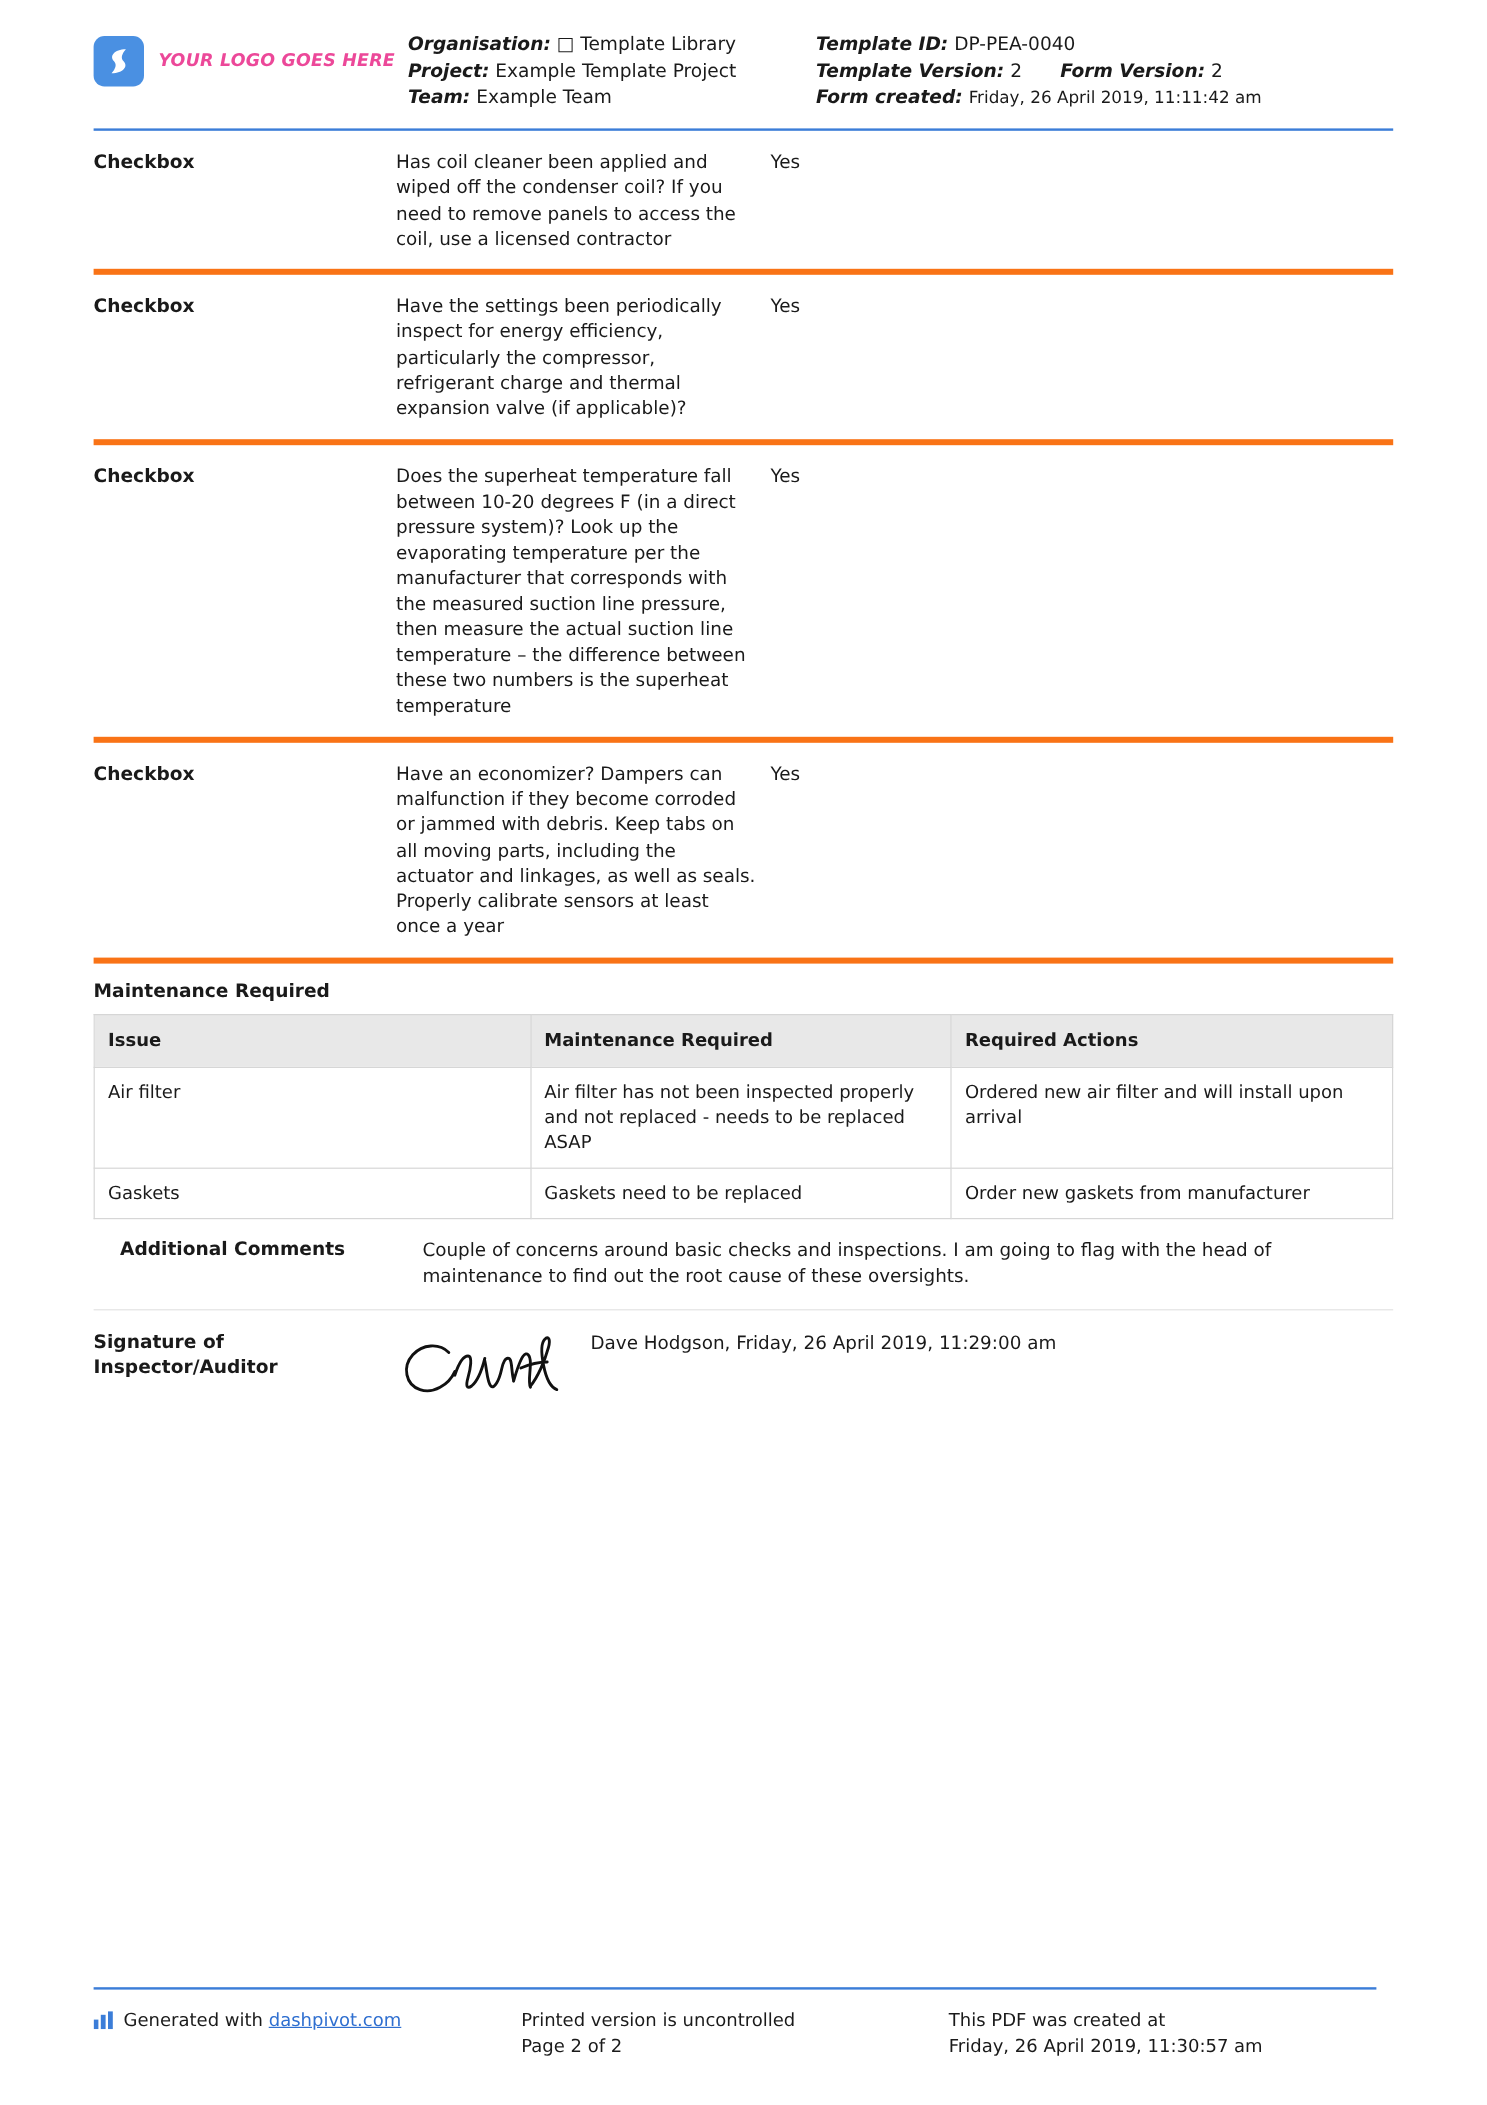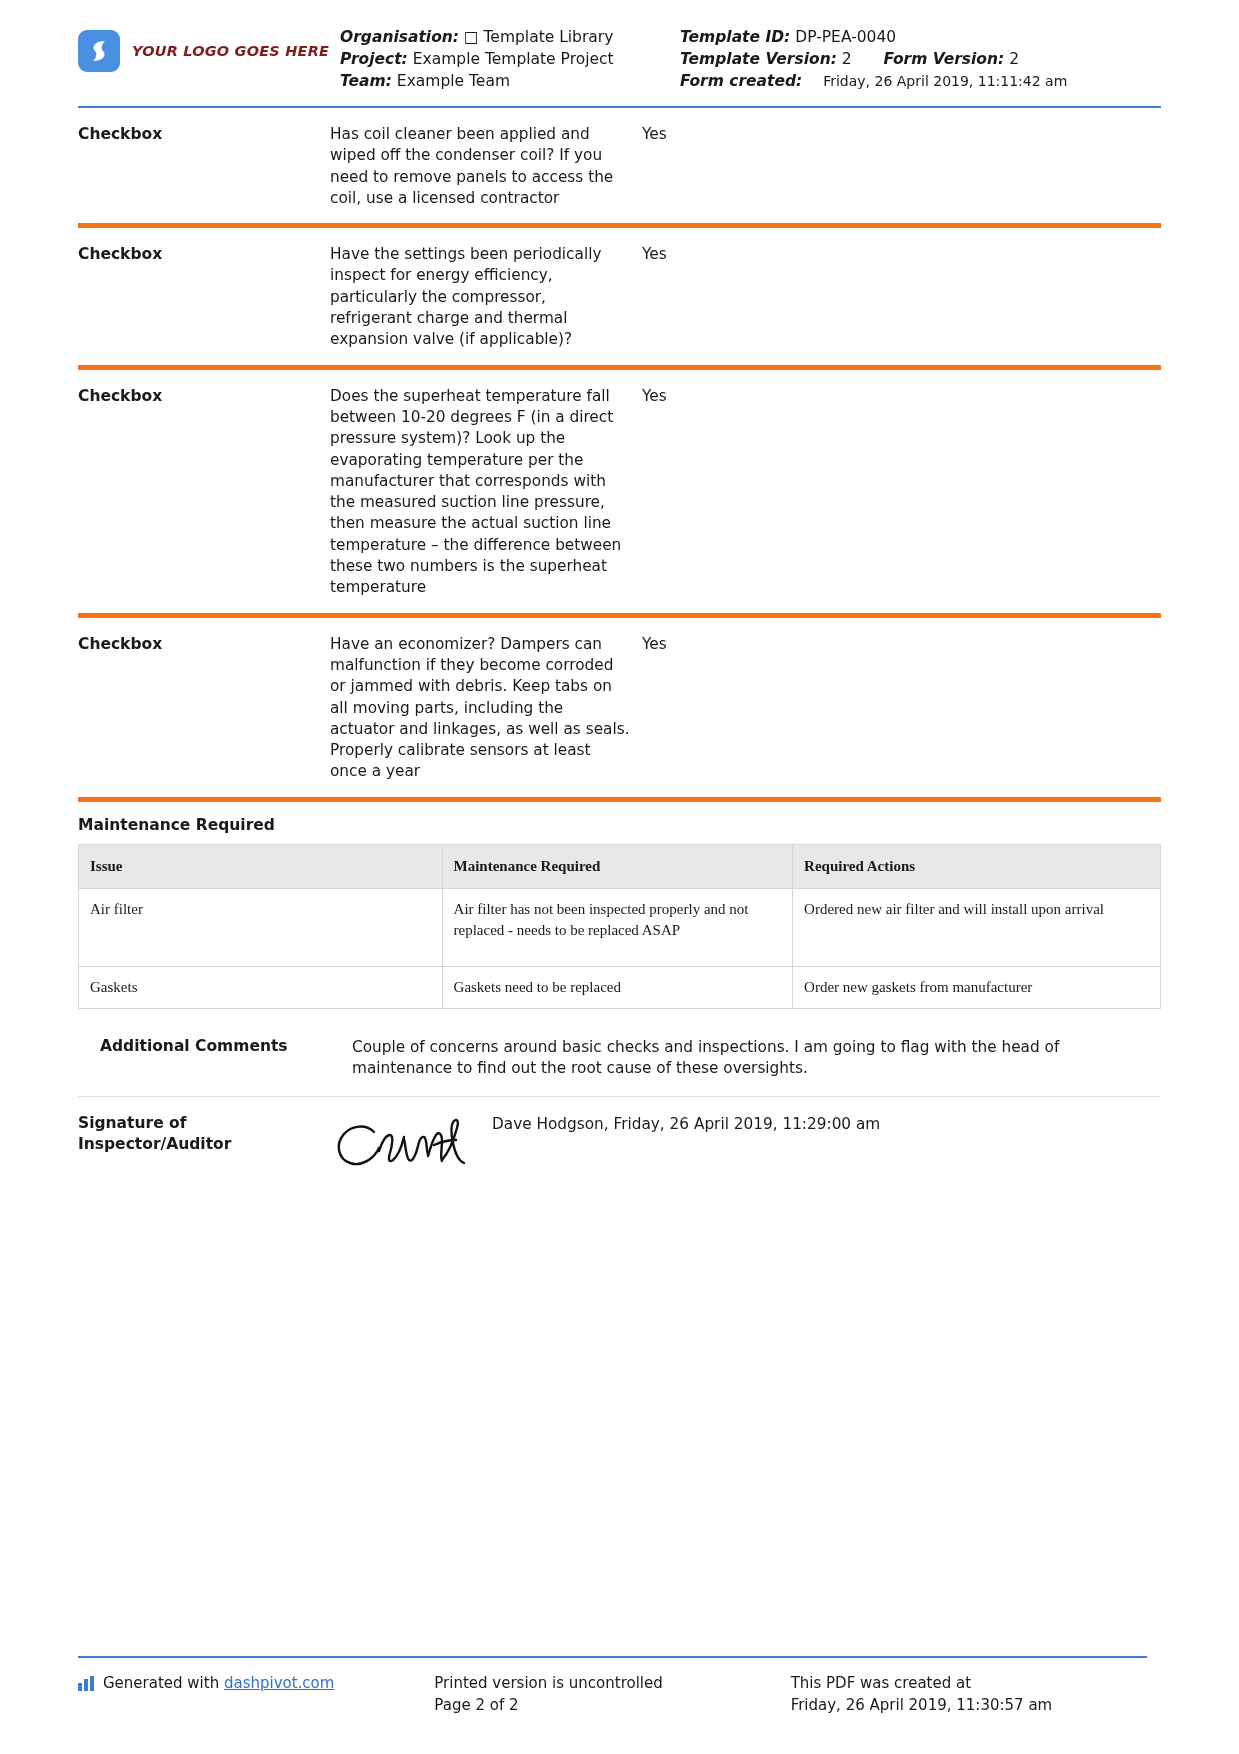--- a/index.html
+++ b/index.html
@@ -42,33 +42,33 @@
     position: relative;
     flex: none;
   }
   .logo-mark svg { position: absolute; top: 6px; left: 6px; }
   .logo-text {
     margin-left: 12px;
     font-style: italic;
     font-weight: bold;
     font-size: 14.5px;
     letter-spacing: .2px;
-    color: #7f1d1d;
+    color: #ec4899;
     font-family: "DejaVu Sans", "Liberation Sans", sans-serif;
   }
   .meta-col {
     font-size: 15.5px;
     line-height: 22px;
     padding-top: 8px;
   }
   .meta-col.left { width: 340px; }
   .meta-col.right { flex: 1; }
   .meta-line { white-space: nowrap; }
   .meta-line b { font-weight: bold; font-style: italic; }
-  .meta-small { font-size: 14px; margin-left: 16px; }
+  .meta-small { font-size: 14px; }
   .inline-gap { display: inline-block; width: 22px; }
   .header-rule {
     border-bottom: 2.5px solid #3b7dd8;
     margin-top: 4px;
   }
 
   
   .rows { margin-top: 0; }
   .row {
     display: flex;
@@ -103,22 +103,21 @@
     font-weight: bold;
     font-size: 15.5px;
     padding: 14px 0 10px 0;
   }
 
   
   table.mtable {
     width: 100%;
     border-collapse: collapse;
     table-layout: fixed;
-    margin-bottom: 12px;
-    font-family: Liberation Serif, serif;
+    margin-bottom: 0;
   }
   table.mtable th, table.mtable td {
     border: 1px solid #d6d6d6;
     text-align: left;
     vertical-align: top;
     font-size: 15px;
     line-height: 21px;
     padding: 10px 11px;
   }
   table.mtable th {

